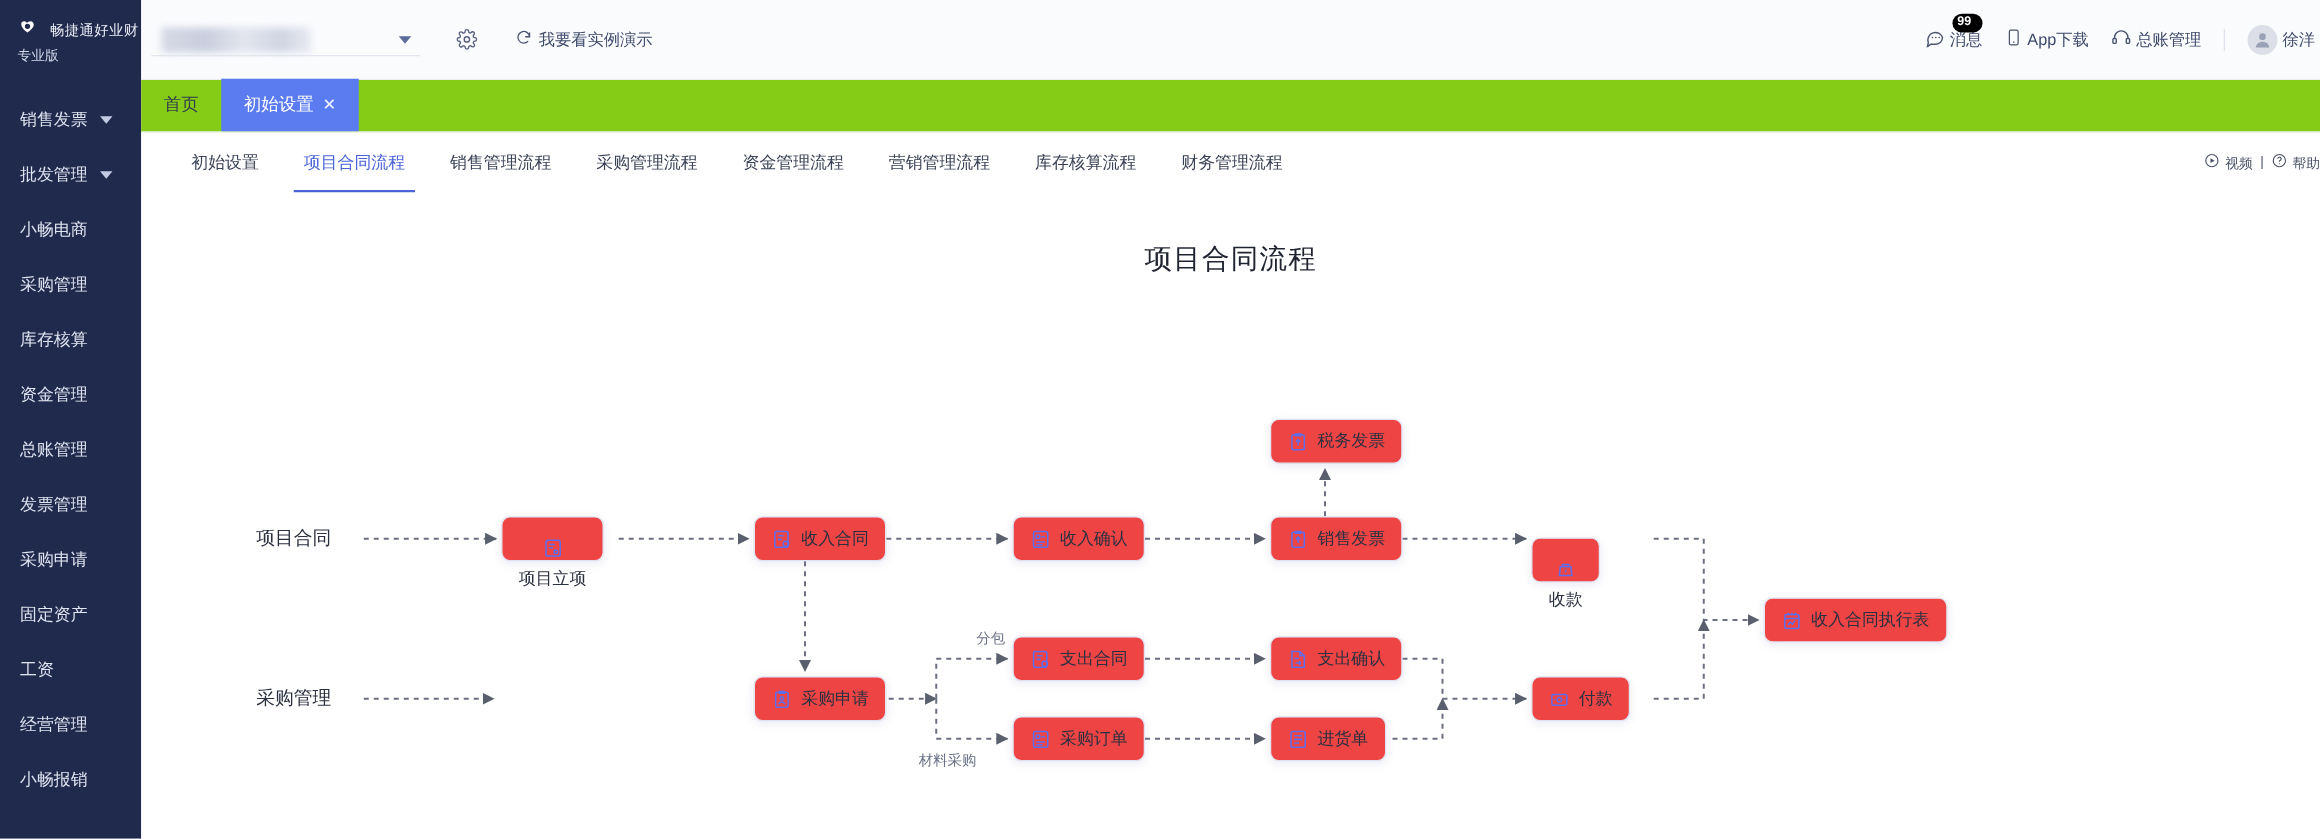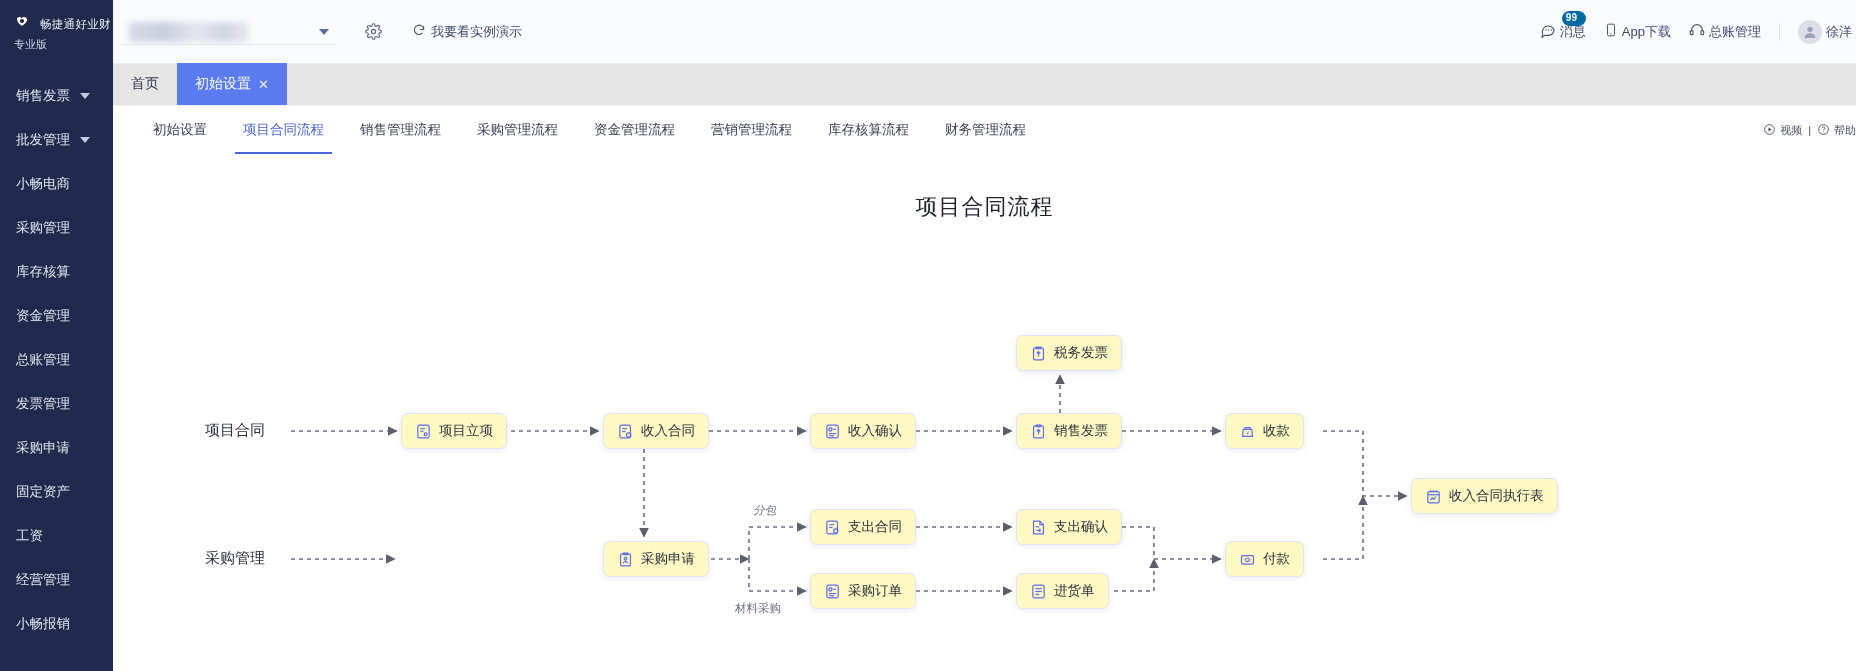--- a/index.html
+++ b/index.html
@@ -34,31 +34,31 @@
     filter:blur(3px); border-radius:2px; }
   .search-underline { position:absolute; left:0; bottom:2px; width:215px; height:1px; background:#e3e6ee; }
   .chev { width:0;height:0;border-left:5px solid transparent;border-right:5px solid transparent;
     border-top:6px solid #5b6b9c; margin-left:70px; }
   .gear { margin-left:14px; color:#5a6480; display:flex; align-items:center; cursor:pointer;}
   .demo-link { margin-left:30px; display:flex; align-items:center; gap:5px;
     font-size:13px; color:#3d4a6b; cursor:pointer; }
   .hdr-right { margin-left:auto; display:flex; align-items:center; gap:18px;
     padding-right:4px; font-size:13px; color:#3d4a6b; }
   .hdr-btn { display:flex; align-items:center; gap:4px; cursor:pointer; position:relative; }
-  .badge { position:absolute; top:-11px; left:22px; background:#0369a1; color:#fff;
+  .badge { position:absolute; top:-11px; left:22px; background:#000000; color:#fff;
     font-size:10px; line-height:14px; height:15px; padding:0 4px; border-radius:8px;
     font-weight:bold; }
   .vsep { width:1px; height:18px; background:#dfe2ea; }
   .avatar { width:24px;height:24px;border-radius:50%;background:#dcdfe8;
     display:flex;align-items:center;justify-content:center; }
   .user-name { font-size:13px; color:#3d4a6b; }
 
   
   .tabstrip { position:absolute; left:113px; top:64px; right:0; height:42px;
-    background:#e5e5e5; border-bottom:1px solid #edeff4; display:flex; align-items:flex-end; }
+    background:#84cc16; border-bottom:1px solid #edeff4; display:flex; align-items:flex-end; }
   .tab { height:42px; display:flex; align-items:center; gap:7px; padding:0 18px;
     font-size:14px; color:#333b4f; cursor:pointer; }
   .tab.active { background:#5b7bf0; color:#fff; }
   .tab-close { font-size:13px; opacity:.9; }
 
   
   .subnav { position:absolute; left:113px; top:106px; right:0; height:48px; background:#fff;
     display:flex; align-items:center; padding-left:22px; }
   .subtab { font-size:13.5px; color:#3a4256; padding:0 18px; height:48px; line-height:48px;
     cursor:pointer; position:relative; white-space:nowrap; }
@@ -69,21 +69,21 @@
     padding-right:0px; font-size:11px; color:#4a5266; }
   .snr-item { display:flex; align-items:center; gap:4px; cursor:pointer; white-space:nowrap;}
 
   
   .canvas { position:absolute; left:113px; top:154px; right:0; bottom:0; background:#fff;
     overflow:hidden; }
   .flow-title { text-align:center; margin-top:38px; font-size:22px; color:#1f2430;
     letter-spacing:1px; }
   .stage { position:relative; width:1743px; height:430px; }
 
-  .node { position:absolute; height:36px; background:#fef9c3; border:1px solid #e2e3f2;
+  .node { position:absolute; height:36px; background:#ef4444; border:1px solid #e2e3f2;
     border-radius:7px; display:flex; align-items:center; gap:7px; padding:16px 13px;
     font-size:13.5px; color:#2b3040; white-space:nowrap;
     box-shadow:0 2px 7px rgba(96,104,180,.13); cursor:pointer; }
   .node .ic { width:17px; height:17px; flex:0 0 17px; display:block; }
   .rowlabel { position:absolute; font-size:15px; color:#2b3040; white-space:nowrap; }
   .edgelabel { position:absolute; font-size:11.5px; color:#6b7287; white-space:nowrap; }
   .stage svg.wires { position:absolute; left:0; top:0; width:1743px; height:430px; }
 </style>
 </head>
 <body>
@@ -310,24 +310,24 @@
 
           <path d="M1210,209 L1250,209 L1250,274 L1294,274"></path>
 
           <path d="M1210,337 L1250,337 L1250,274" marker-end=""></path>
         </g>
       </svg>
 
       <div class="rowlabel" style="left:92px; top:199px;">项目合同</div>
       <div class="rowlabel" style="left:92px; top:327px;">采购管理</div>
 
-      <div class="edgelabel" style="left:640px; top:281px;font-style:italic;">分包</div>
+      <div class="edgelabel" style="left:668px; top:281px;">分包</div>
       <div class="edgelabel" style="left:622px; top:379px;">材料采购</div>
 
-      <div class="node" style="left:288px; top:191px;">
+      <div class="node" style="left:288px; top:191px;flex-direction:column;">
         <svg class="ic" viewBox="0 0 24 24" fill="none" stroke="#5b6ef0" stroke-width="1.7">
           <rect x="4" y="3" width="16" height="18" rx="2.2"></rect>
             <line x1="7.5" y1="8" x2="14" y2="8"></line>
             <line x1="7.5" y1="11.5" x2="12" y2="11.5"></line>
             <circle cx="15" cy="16" r="2"></circle>
         </svg>
         <span>项目立项</span>
       </div>
 
       <div class="node" style="left:490px; top:191px;">
@@ -364,21 +364,21 @@
       <div class="node" style="left:903px; top:191px;">
         <svg class="ic" viewBox="0 0 24 24" fill="none" stroke="#5b6ef0" stroke-width="1.7">
           <rect x="5" y="4" width="14" height="17" rx="2"></rect>
             <path d="M9 3h6v2.2H9z"></path>
             <path d="M12 16V9.5"></path>
             <path d="M9.5 12L12 9.3 14.5 12"></path>
         </svg>
         <span>销售发票</span>
       </div>
 
-      <div class="node" style="left:1112px; top:191px;">
+      <div class="node" style="left:1112px; top:208px;flex-direction:column;">
         <svg class="ic" viewBox="0 0 24 24" fill="none" stroke="#5b6ef0" stroke-width="1.7">
           <path d="M6 9h12l1 10H5z"></path>
             <path d="M8.5 9V6.5h7V9"></path>
             <text x="12" y="16.5" font-size="7" fill="#5b6ef0" stroke="none" text-anchor="middle">¥</text>
         </svg>
         <span>收款</span>
       </div>
 
       <div class="node" style="left:1298px; top:256px;">
         <svg class="ic" viewBox="0 0 24 24" fill="none" stroke="#5b6ef0" stroke-width="1.7">

